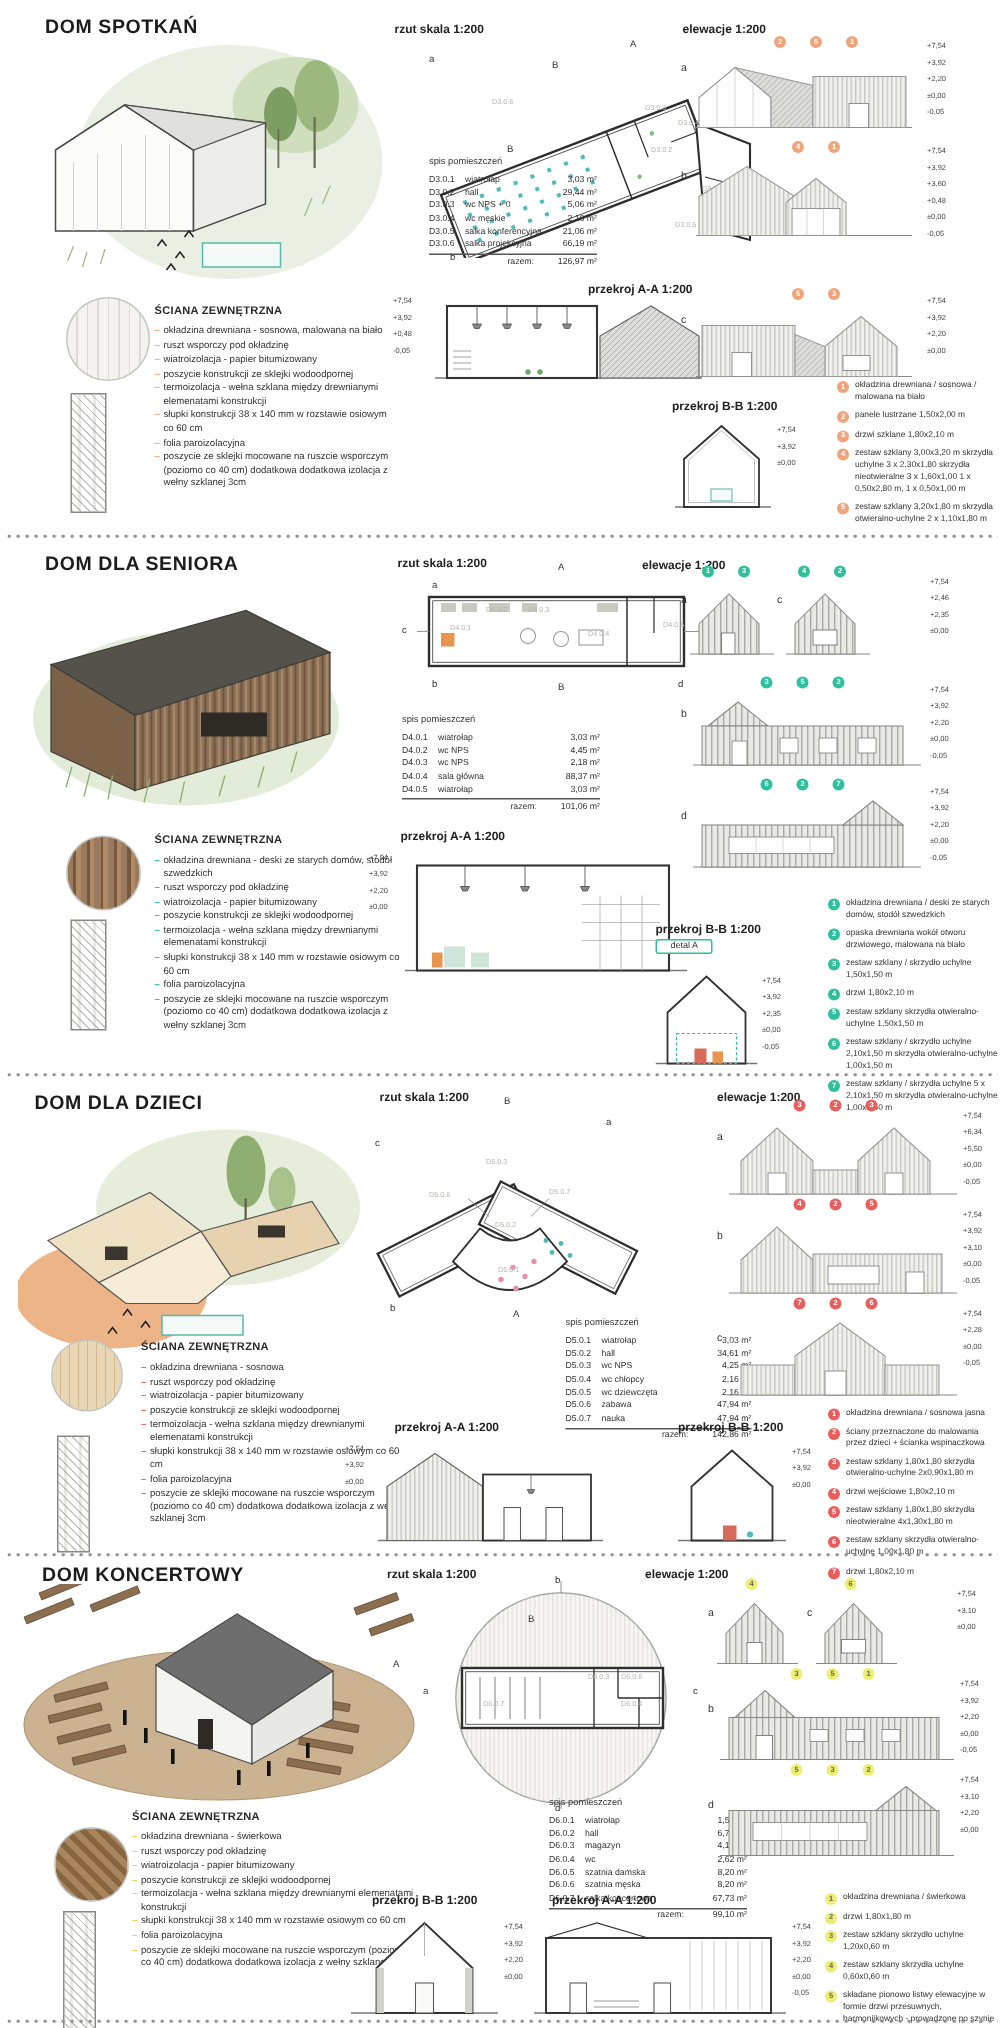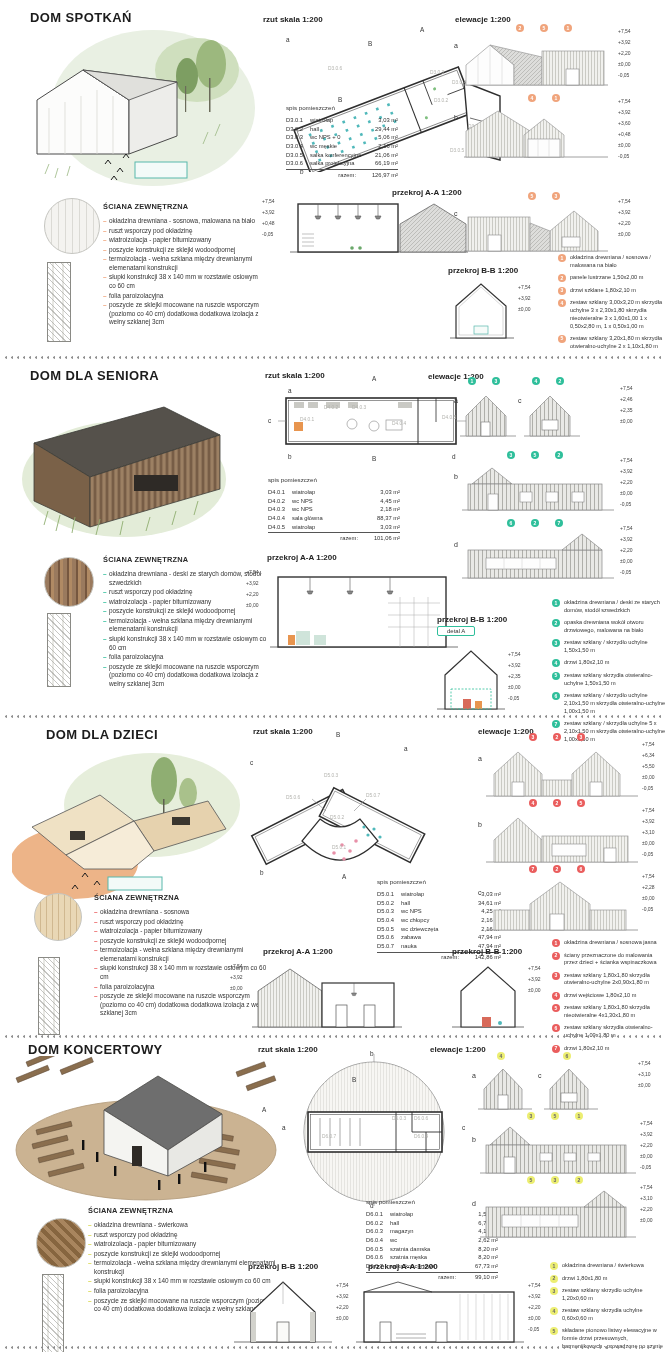--- a/index.html
+++ b/index.html
@@ -623,21 +623,21 @@
         <div class="litem">
           <span class="mk">7</span>
           <span>zestaw szklany / skrzydła uchylne 5 x 2,10x1,50 m skrzydła otwieralno-uchylne 1,00x1,50 m</span>
         </div>
       </div>
 </section>
 
 <div class="dotsep" style="top:715px"></div>
 
 <section class="sec" style="top:717px;height:319px;--acc:#ea5d5d">
-  <h1 class="t abs" style="left:46px;top:10px">DOM DLA DZIECI</h1>
+  <h1 class="t abs" style="left:23px;top:10px">DOM DLA DZIECI</h1>
 
   <svg class="abs" style="left:12px;top:26px" width="228" height="160" viewBox="0 0 228 160">
     <ellipse cx="140" cy="62" rx="88" ry="52" fill="#e6eedb"></ellipse>
     <ellipse cx="62" cy="120" rx="64" ry="36" fill="#edb488"></ellipse>
     <ellipse cx="152" cy="38" rx="13" ry="24" fill="#8fae72"></ellipse>
     <rect x="151" y="56" width="1.5" height="44" fill="#5f5f50"></rect>
     <ellipse cx="176" cy="50" rx="9" ry="15" fill="#a9c18b"></ellipse>
     <polygon points="20,84 88,52 122,78 54,112" fill="#efe1c4" stroke="#555" stroke-width="0.8"></polygon>
     <polygon points="122,78 196,58 214,86 142,108" fill="#e6d2ae" stroke="#555" stroke-width="0.8"></polygon>
     <polygon points="54,112 122,78 142,108 120,126 72,126" fill="#f6ecd8" stroke="#555" stroke-width="0.8"></polygon>

